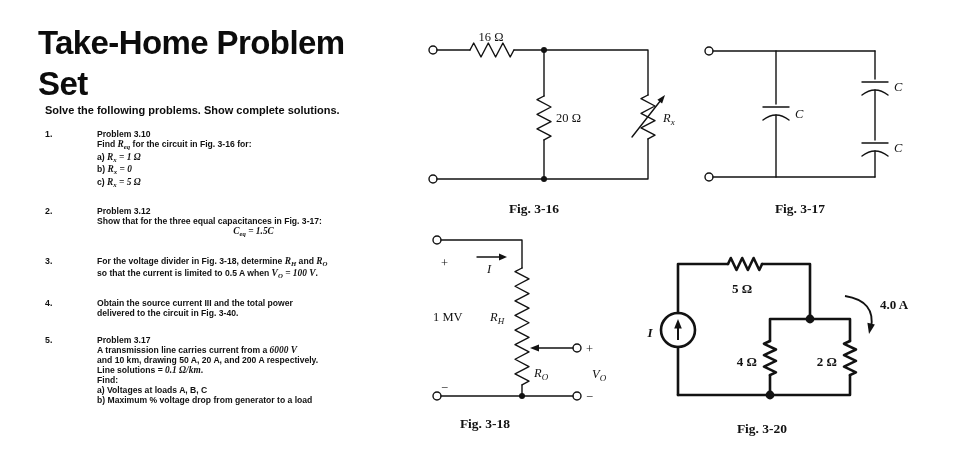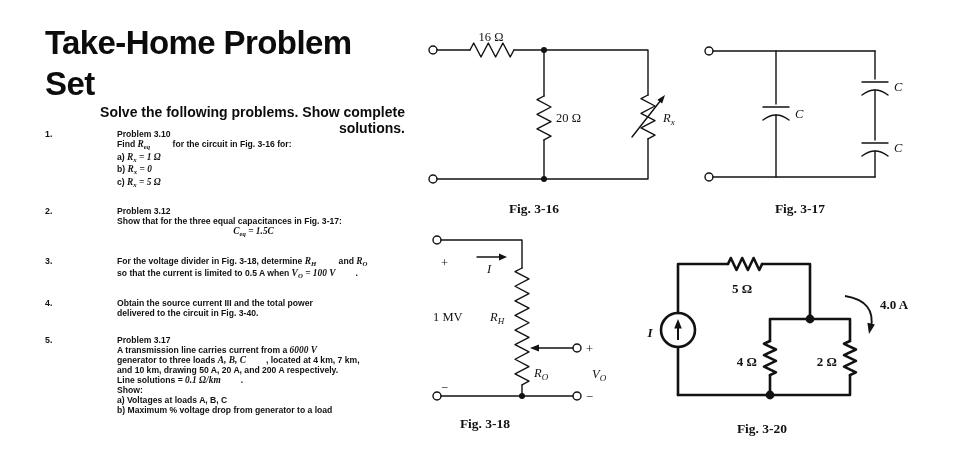--- a/index.html
+++ b/index.html
@@ -1,29 +1,29 @@
 <!DOCTYPE html>
 <html><head>
 <meta charset="utf-8">
 <style>
   html,body{margin:0;padding:0;background:#fff;}
   .page{position:relative;width:967px;height:469px;background:#fff;overflow:hidden;
         font-family:"Liberation Sans",sans-serif;color:#111;}
   
-  .title{position:absolute;left:45px;top:22px;width:370px;
+  .title{position:absolute;left:38px;top:22px;width:370px;
          font-size:33px;line-height:41px;font-weight:700;letter-spacing:-0.6px;color:#0c0c0c;}
   .intro{position:absolute;left:45px;top:104px;width:360px;
-         font-size:14px;font-weight:700;color:#0c0c0c;text-align:right;}
+         font-size:11px;font-weight:700;color:#0c0c0c;}
   .plist{position:absolute;left:45px;top:129px;width:365px;}
   .problem{display:flex;margin-bottom:17px;}
   .pnum{width:52px;flex:0 0 52px;font-size:8.8px;font-weight:700;line-height:10px;}
   .pbody{flex:1;}
   .pline{font-size:8.6px;font-weight:700;line-height:10px;white-space:nowrap;}
   .pline.center{text-align:center;white-space:normal;}
-  .seg-p{font-family:"Liberation Sans",sans-serif;margin-left:20px;}
+  .seg-p{font-family:"Liberation Sans",sans-serif;}
   .seg-m{font-family:"Liberation Serif",serif;font-style:italic;font-weight:700;font-size:9.4px;}
   .seg-ms{font-family:"Liberation Serif",serif;font-style:italic;font-weight:700;font-size:6.8px;vertical-align:-1.5px;}
   
   .fig{position:absolute;}
   svg text{font-family:"Liberation Serif",serif;fill:#121212;}
   .lbl{font-size:12.5px;}
   .lblB{font-size:13px;font-weight:bold;}
   .it{font-style:italic;}
   .sub{font-size:9px;}
   .cap{font-size:13.5px;font-weight:bold;}
@@ -74,24 +74,23 @@
         <div class="pbody">
           <div class="pline"><span class="seg-p">Obtain the source current III and the total power</span></div>
           <div class="pline"><span class="seg-p">delivered to the circuit in Fig. 3-40.</span></div>
         </div>
       </div>
       <div class="problem">
         <div class="pnum">5.</div>
         <div class="pbody">
           <div class="pline"><span class="seg-p">Problem 3.17</span></div>
           <div class="pline"><span class="seg-p">A transmission line carries current from a </span><span class="seg-m">6000 V</span></div>
-          <div class="pline"><span class="seg-p">generator to three loads </span><span class="seg-m">A, B, C</span><span class="seg-p">, located at 4 km, 7 km,</span></div>
           <div class="pline"><span class="seg-p">and 10 km, drawing 50 A, 20 A, and 200 A respectively.</span></div>
           <div class="pline"><span class="seg-p">Line solutions = </span><span class="seg-m"> 0.1 Ω/km</span><span class="seg-p">.</span></div>
-          <div class="pline"><span class="seg-p">Show:</span></div>
+          <div class="pline"><span class="seg-p">Find:</span></div>
           <div class="pline"><span class="seg-p">a) Voltages at loads A, B, C</span></div>
           <div class="pline"><span class="seg-p">b) Maximum % voltage drop from generator to a load</span></div>
         </div>
       </div>
     </div>
 
   <svg class="fig" style="left:418px;top:16px;" width="262" height="207" viewBox="418 16 262 207">
     <g>
       <circle class="term" cx="433" cy="50" r="4"></circle>
       <circle class="term" cx="433" cy="179" r="4"></circle>

